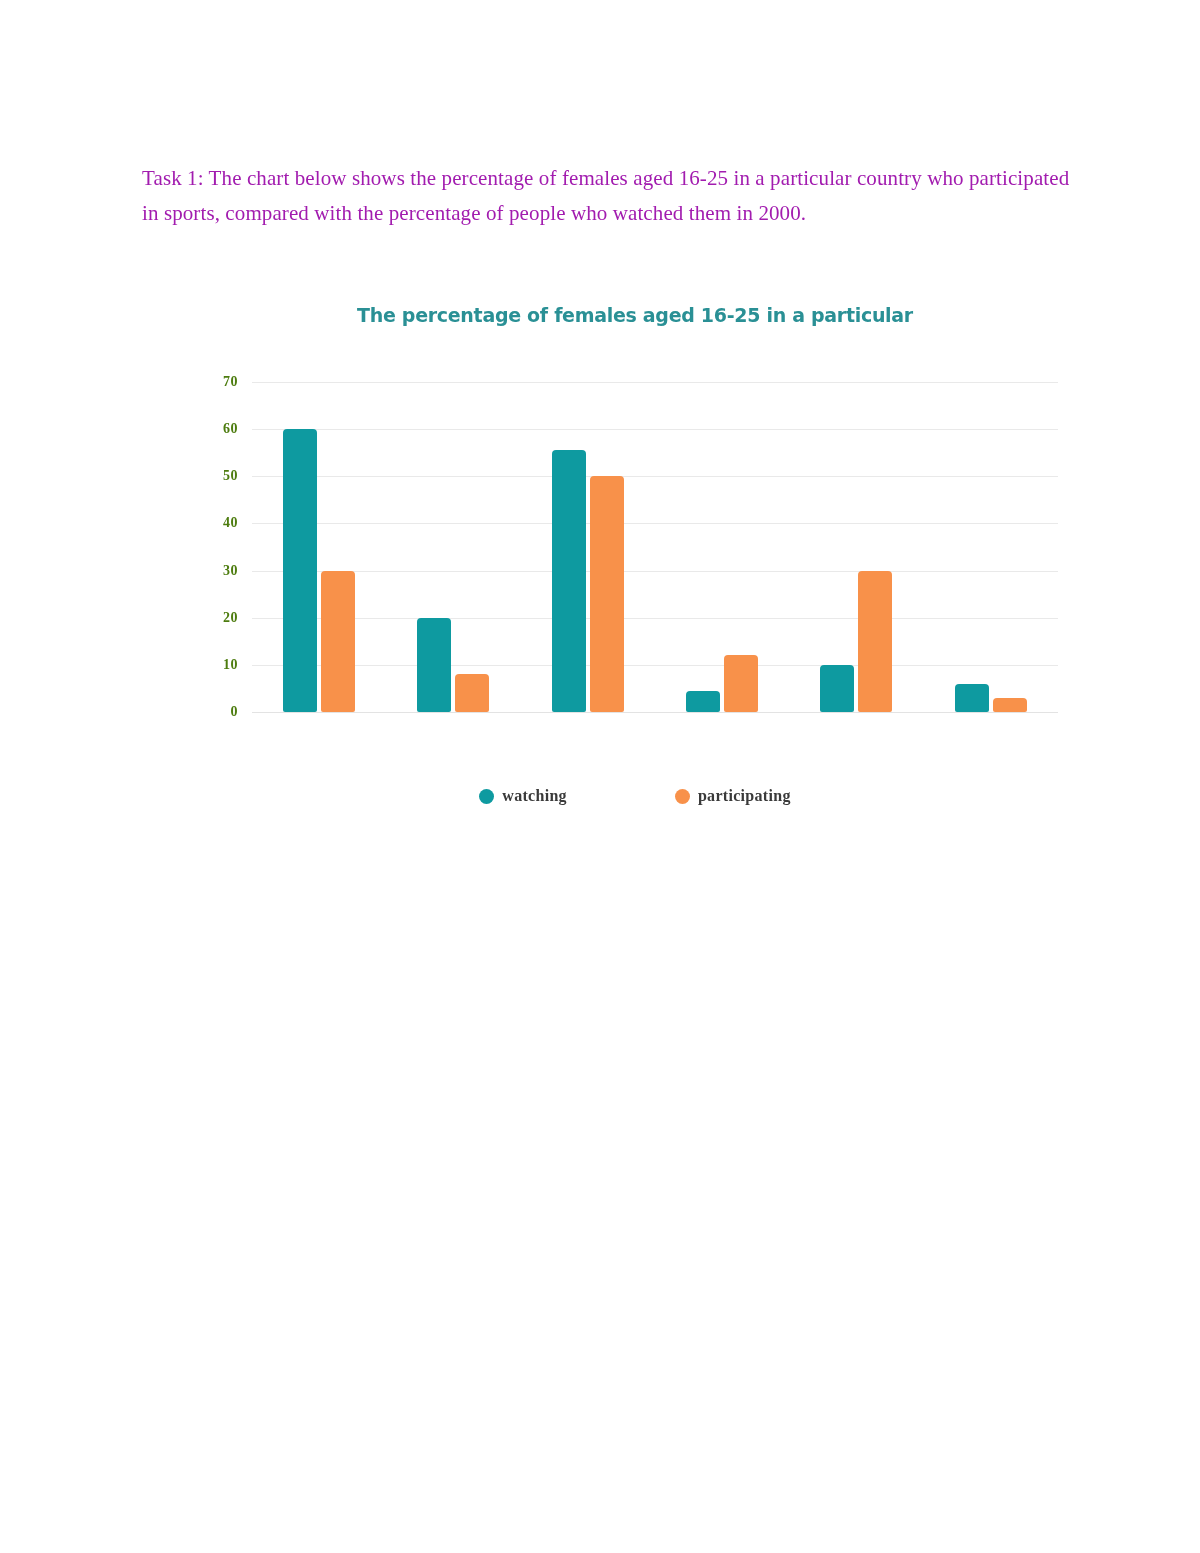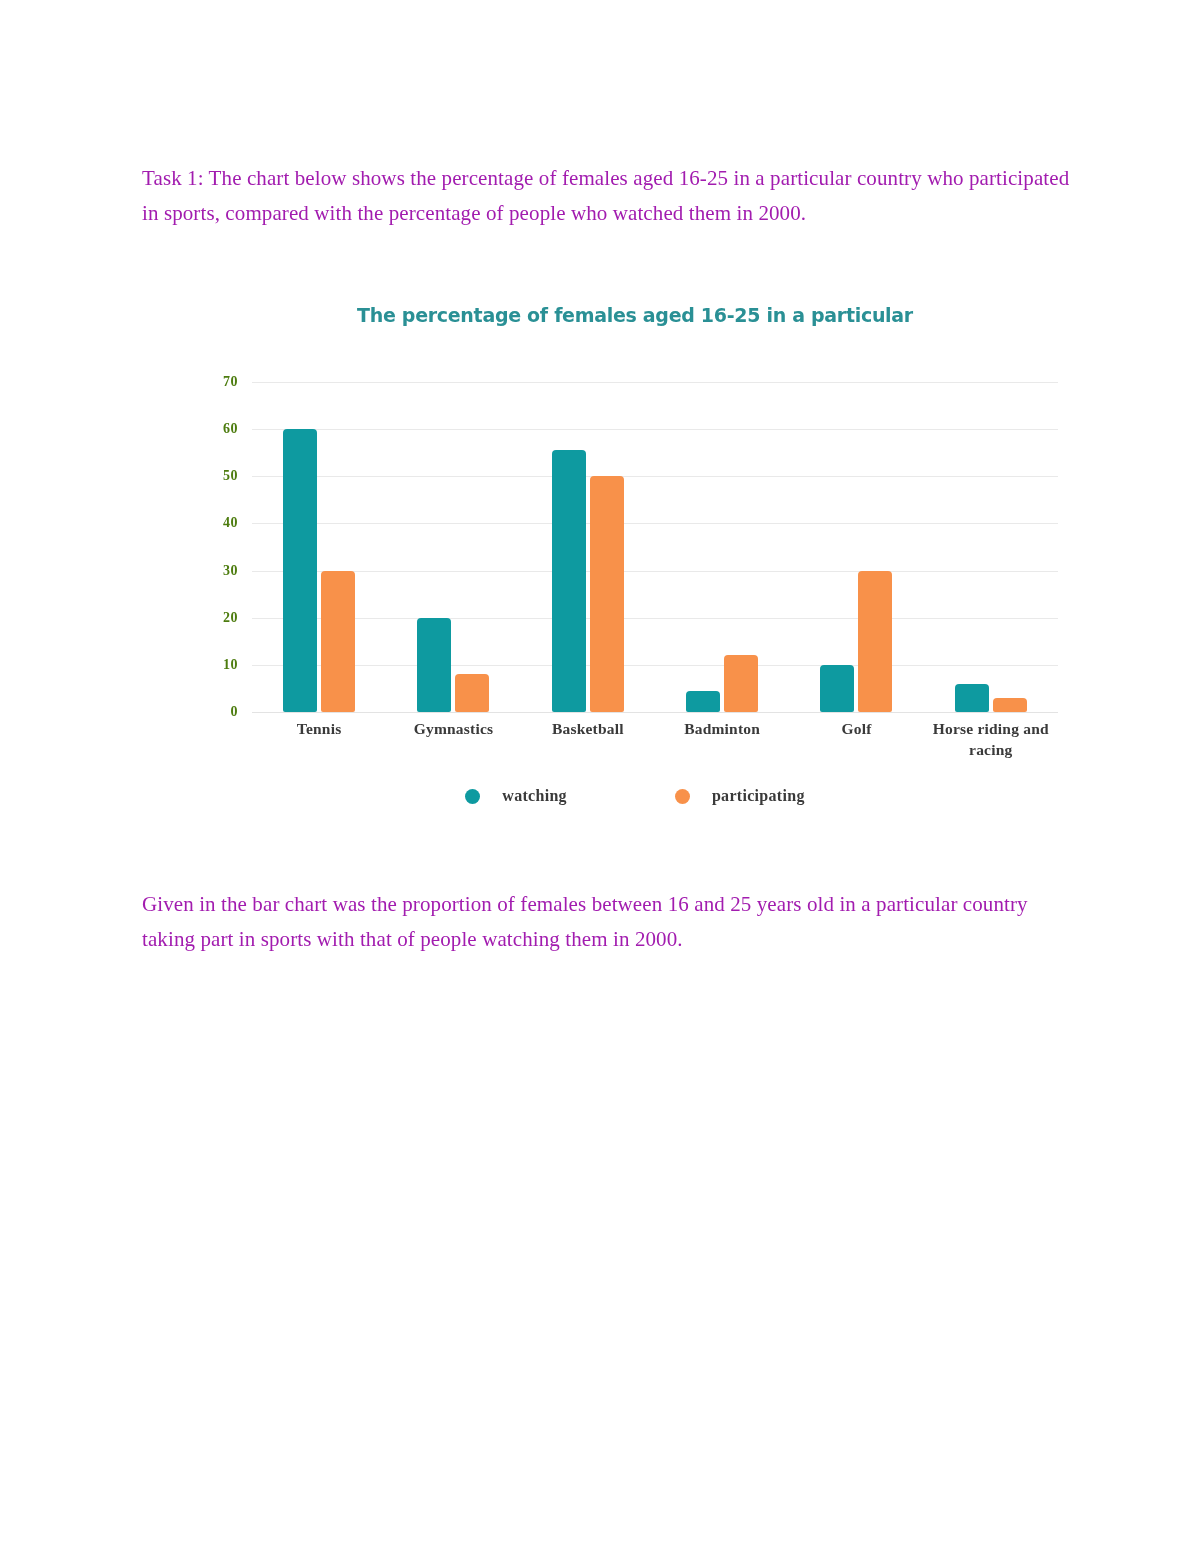--- a/index.html
+++ b/index.html
@@ -158,21 +158,21 @@
     left: 0;
     top: 505px;
     width: 890px;
     display: flex;
     justify-content: center;
     gap: 108px;
   }
   .legend-item {
     display: flex;
     align-items: center;
-    gap: 22px;
+    gap: 8px;
   }
   .legend-swatch {
     width: 15px;
     height: 15px;
     border-radius: 50%;
     display: inline-block;
   }
   .legend-swatch.watching { background: #0E9AA0; }
   .legend-swatch.participating { background: #F8914A; }
   .legend-label {
@@ -241,38 +241,29 @@
               <div class="bar watching" style="height: 47.1429px; background: rgb(14, 154, 160);"></div>
               <div class="bar participating" style="height: 141.429px; background: rgb(248, 145, 74);"></div>
             </div>
             <div class="bar-group">
               <div class="bar watching" style="height: 28.2857px; background: rgb(14, 154, 160);"></div>
               <div class="bar participating" style="height: 14.1429px; background: rgb(248, 145, 74);"></div>
             </div>
           </div>
       </div>
 
-      <div class="x-axis" id="x-axis">
-          <div class="x-label">Tennis</div>
-          <div class="x-label">Gymnastics</div>
-          <div class="x-label">Basketball</div>
-          <div class="x-label">Badminton</div>
-          <div class="x-label">Golf</div>
-          <div class="x-label">Horse riding and racing</div>
-        </div>
     </div>
 
     <div class="legend" id="legend">
         <div class="legend-item">
           <span class="legend-swatch watching" style="background: rgb(14, 154, 160);"></span>
           <span class="legend-label">watching</span>
         </div>
         <div class="legend-item">
           <span class="legend-swatch participating" style="background: rgb(248, 145, 74);"></span>
           <span class="legend-label">participating</span>
         </div>
       </div>
   </div>
 
-  <p class="doc-para" id="para-body1">Given in the bar chart was the proportion of females between 16 and 25 years old in a particular country taking part in sports with that of people watching them in 2000.</p>
 
 
 </div>
 
 </body></html>

